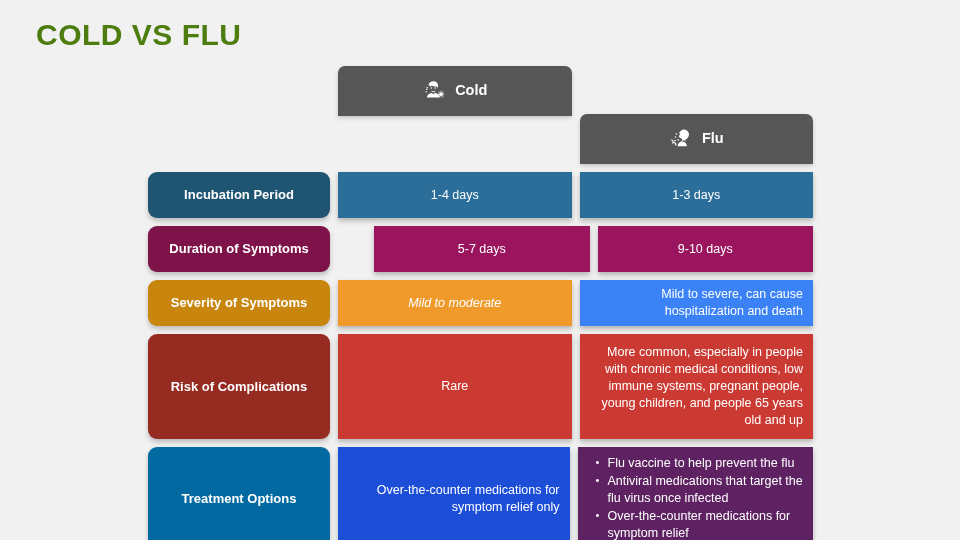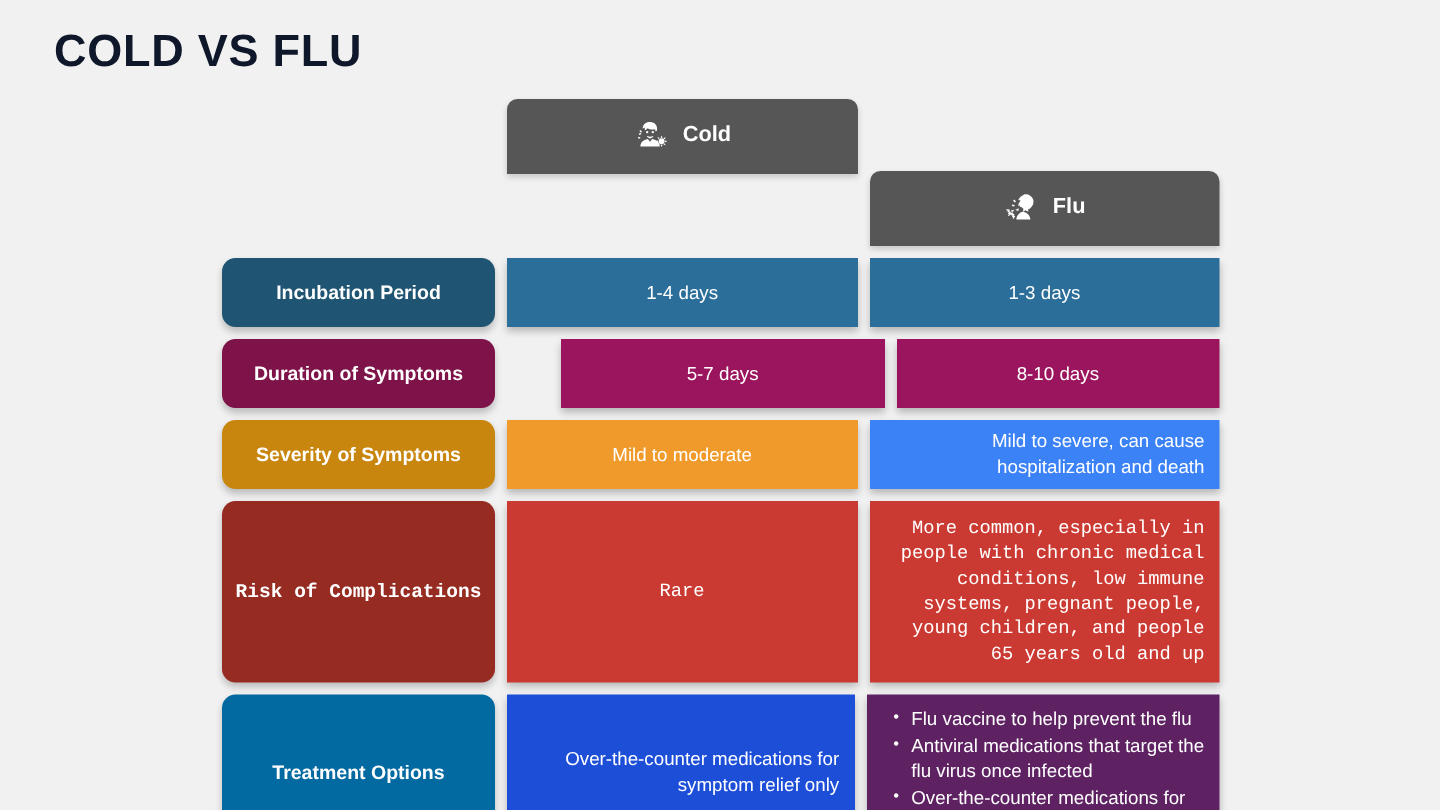--- a/index.html
+++ b/index.html
@@ -15,21 +15,21 @@
     position: relative;
   }
 
   
   .page-title {
     position: absolute;
     left: 36px;
     top: 18px;
     font-size: 30px;
     font-weight: bold;
-    color: #0f172a;
+    color: #4d7c0f;
     letter-spacing: 0.5px;
   }
 
   
   .table {
     position: absolute;
     left: 148px;
     top: 66px;
     width: 665px;
   }
@@ -97,21 +97,21 @@
     width: 24px;
     height: 24px;
     display: block;
     flex: 0 0 24px;
   }
 
   
   .r1 .cell-label, .r1 .cell-data { height: 46px; }
   .r2 .cell-label, .r2 .cell-data { height: 46px; }
   .r3 .cell-label, .r3 .cell-data { height: 46px; }
-  .r4 .cell-label, .r4 .cell-data { height: 121px; font-family: Liberation Mono, monospace; }
+  .r4 .cell-label, .r4 .cell-data { height: 105px; }
   .r5 .cell-label, .r5 .cell-data { height: 104px; }
 
   
   .cell-bullets {
     justify-content: flex-start;
     text-align: left;
     padding-left: 16px;
     padding-right: 8px;
   }
   .cell-bullets ul {
@@ -184,27 +184,27 @@
     <div class="cell-data" style="background:#2a6e99;">1-4 days</div>
     <div class="cell-spacer"></div>
     <div class="cell-data" style="background:#2a6e99;">1-3 days</div>
   </div>
 
   <div class="row r2">
     <div class="cell-label" style="background:#7d1348;">Duration of Symptoms</div>
     <div class="cell-spacer"></div>
     <div class="cell-data" style="background:#9b155e;margin-left:36px;">5-7 days</div>
     <div class="cell-spacer"></div>
-    <div class="cell-data" style="background:#9b155e;">8-10 days</div>
+    <div class="cell-data" style="background:#9b155e;">9-10 days</div>
   </div>
 
   <div class="row r3">
     <div class="cell-label" style="background:#c8860f;">Severity of Symptoms</div>
     <div class="cell-spacer"></div>
-    <div class="cell-data" style="background:#f09a2c;">Mild to moderate</div>
+    <div class="cell-data" style="background:#f09a2c;font-style:italic;">Mild to moderate</div>
     <div class="cell-spacer"></div>
     <div class="cell-data" style="background:#3b82f6;">Mild to severe, can cause hospitalization and death</div>
   </div>
 
   <div class="row r4">
     <div class="cell-label" style="background:#962b22;">Risk of Complications</div>
     <div class="cell-spacer"></div>
     <div class="cell-data" style="background:#cb3a32;">Rare</div>
     <div class="cell-spacer"></div>
     <div class="cell-data" style="background:#cb3a32;">More common, especially in people with chronic medical conditions, low immune systems, pregnant people, young children, and people 65 years old and up</div>

